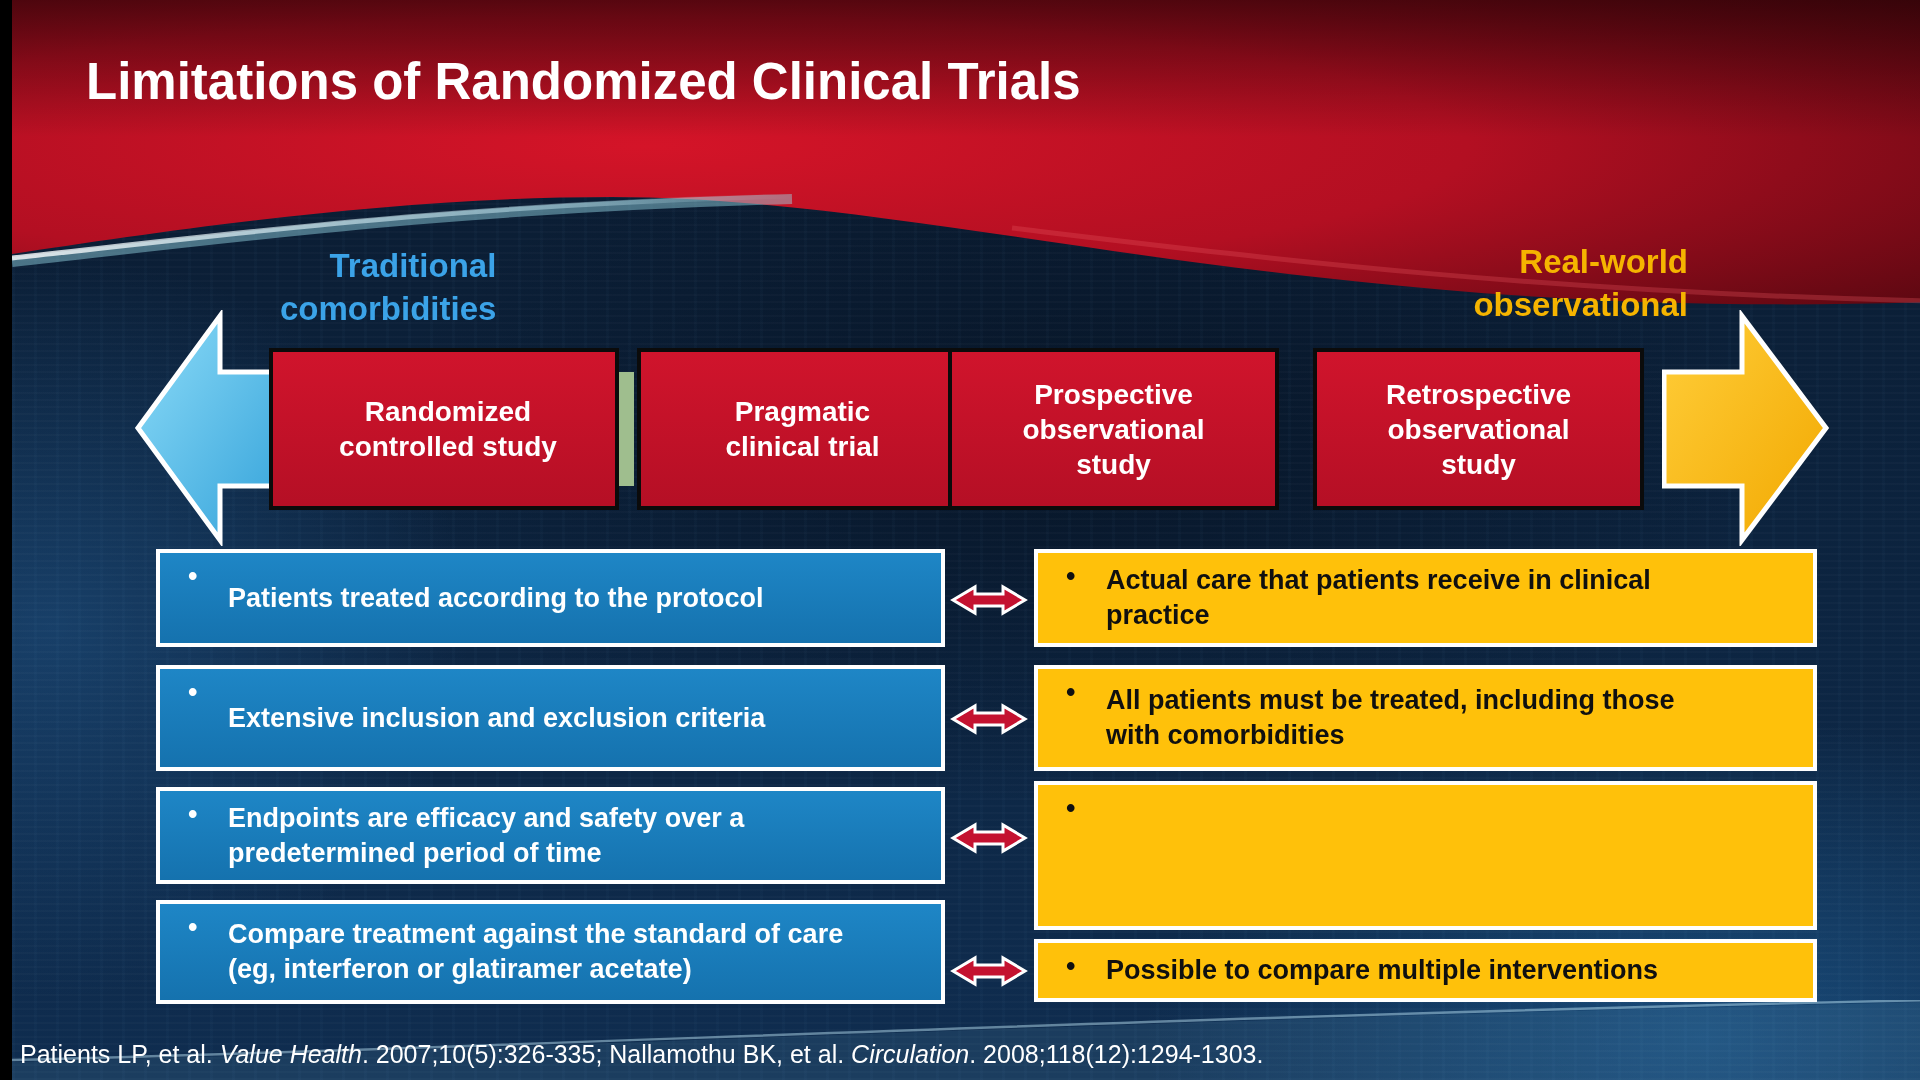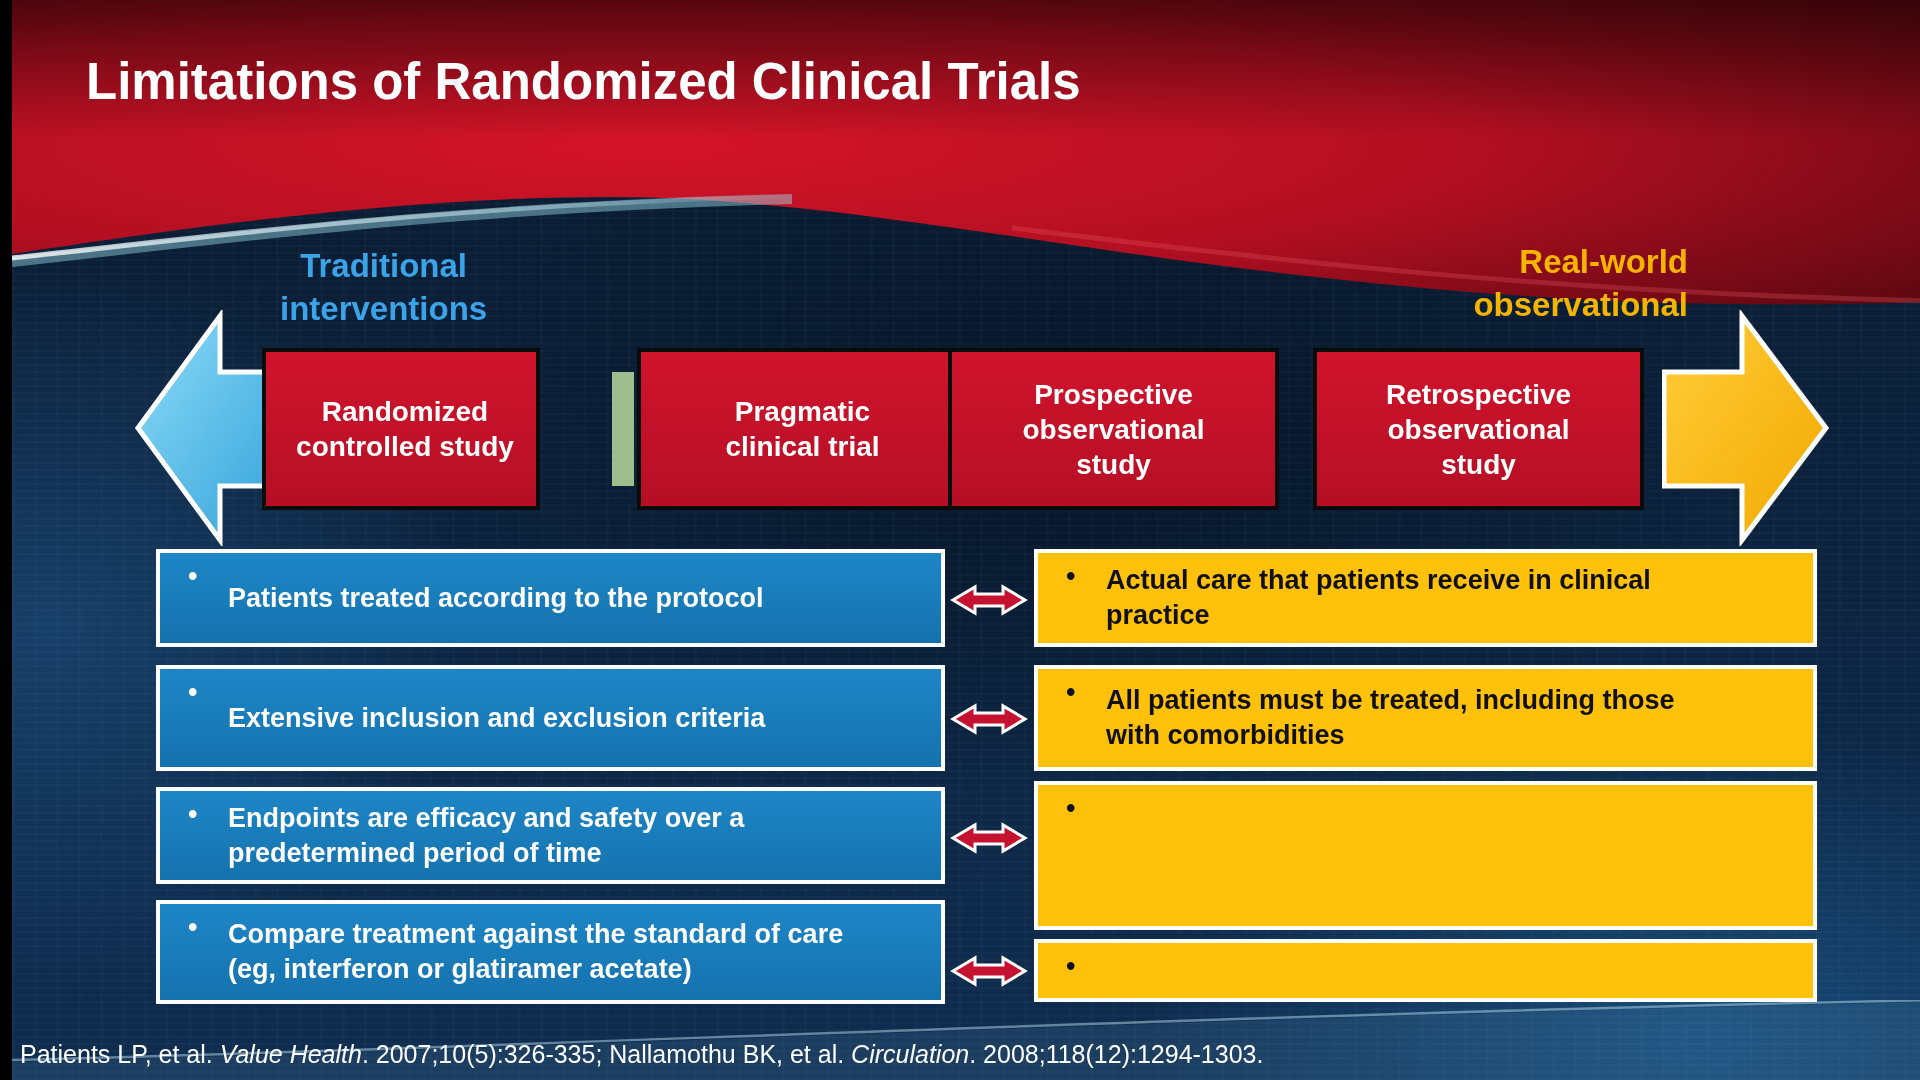--- a/index.html
+++ b/index.html
@@ -18,32 +18,32 @@
     background:
       repeating-linear-gradient(180deg, rgba(255,255,255,.02) 0 2px, transparent 2px 7px),
       repeating-linear-gradient(90deg, rgba(120,190,240,.025) 0 3px, transparent 3px 22px);
   }
   .hdr-svg{position:absolute; left:0; top:0;}
   .title{
     position:absolute; left:74px; top:52px; width:1500px;
     font-size:51px; font-weight:700; color:#ffffff; letter-spacing:0px;
   }
   .side-label{position:absolute; font-size:33px; font-weight:700; line-height:43px;}
-  .label-left{left:268px; top:244px; color:#3BA3E8; text-align:center;}
+  .label-left{left:268px; top:244px; color:#3BA3E8; text-align:right;}
   .label-right{left:1280px; top:240px; width:396px; color:#F5B400; text-align:right;}
 
   .flow-box{
     position:absolute; top:348px; height:162px;
     background:linear-gradient(180deg,#d0142c,#b50f25);
     border:4px solid #0b0b0b; box-sizing:border-box;
     display:flex; flex-direction:column; align-items:center; justify-content:center;
     color:#fff; font-weight:700; font-size:28px; line-height:35px; text-align:center;
     z-index:3;
   }
-  .fb1{left:250px; width:278px;padding-left:8px;}
+  .fb1{left:257px; width:350px;padding-left:8px;}
   .fb2{left:625px; width:331px;}
   .fb3{left:936px; width:331px;}
   .fb4{left:1301px; width:331px;}
   .connector{position:absolute; top:372px; height:114px; width:22px; z-index:2;}
   .c1{left:600px; background:#9FBE8E;}
   .c2{left:958px; background:#C3AD3B;}
   .c3{left:1317px; background:#FFB81C;}
   .arrow-svg{position:absolute; z-index:2;}
   .arrow-left{left:116px; top:310px;}
   .arrow-right{left:1650px; top:310px;}
@@ -102,21 +102,21 @@
     <path d="M0,0 H1920 V302 C1700,309 1520,300 1350,282 C1050,252 820,197 600,197 C380,197 160,230 0,254 Z" fill="url(#darkTop)"></path>
     <path d="M1000,228 C1250,258 1520,292 1920,301" fill="none" stroke="#e8565f" stroke-width="5" opacity="0.30"></path>
     <path d="M0,262 C220,238 440,208 780,199" fill="none" stroke="#9adbe8" stroke-width="10" opacity="0.45"></path>
     <path d="M0,258 C220,234 440,205 780,196" fill="none" stroke="url(#rimGrad)" stroke-width="5" opacity="0.9"></path>
   </svg>
 
   <div class="title">Limitations of Randomized Clinical Trials</div>
 
   <div class="side-label label-left">
     <div>Traditional</div>
-    <div>interventions</div>
+    <div>comorbidities</div>
   </div>
   <div class="side-label label-right">
     <div>Real-world</div>
     <div>observational</div>
   </div>
 
   <svg class="arrow-svg arrow-left" width="170" height="236" viewBox="0 0 170 236">
     <defs>
       <linearGradient id="blueArrow" x1="0" y1="0" x2="1" y2="1">
         <stop offset="0%" stop-color="#8ddcf8"></stop>
@@ -182,20 +182,21 @@
   </div>
   <div class="row-box row-right R2">
     <span class="bullet">•</span>
     <span class="txt">All patients must be treated, including those with comorbidities</span>
   </div>
   <div class="row-box row-right R3">
     <span class="bullet">•</span>
   </div>
   <div class="row-box row-right R4">
     <span class="bullet">•</span>
+    <span class="txt">Possible to compare multiple interventions</span>
   </div>
 
   <svg class="dbl-arrow A1" width="78" height="36" viewBox="0 0 78 36">
     <polygon points="3,18 25,5 25,12 53,12 53,5 75,18 53,31 53,24 25,24 25,31" fill="#C41230" stroke="#ffffff" stroke-width="3"></polygon>
   </svg>
   <svg class="dbl-arrow A2" width="78" height="36" viewBox="0 0 78 36">
     <polygon points="3,18 25,5 25,12 53,12 53,5 75,18 53,31 53,24 25,24 25,31" fill="#C41230" stroke="#ffffff" stroke-width="3"></polygon>
   </svg>
   <svg class="dbl-arrow A3" width="78" height="36" viewBox="0 0 78 36">
     <polygon points="3,18 25,5 25,12 53,12 53,5 75,18 53,31 53,24 25,24 25,31" fill="#C41230" stroke="#ffffff" stroke-width="3"></polygon>

